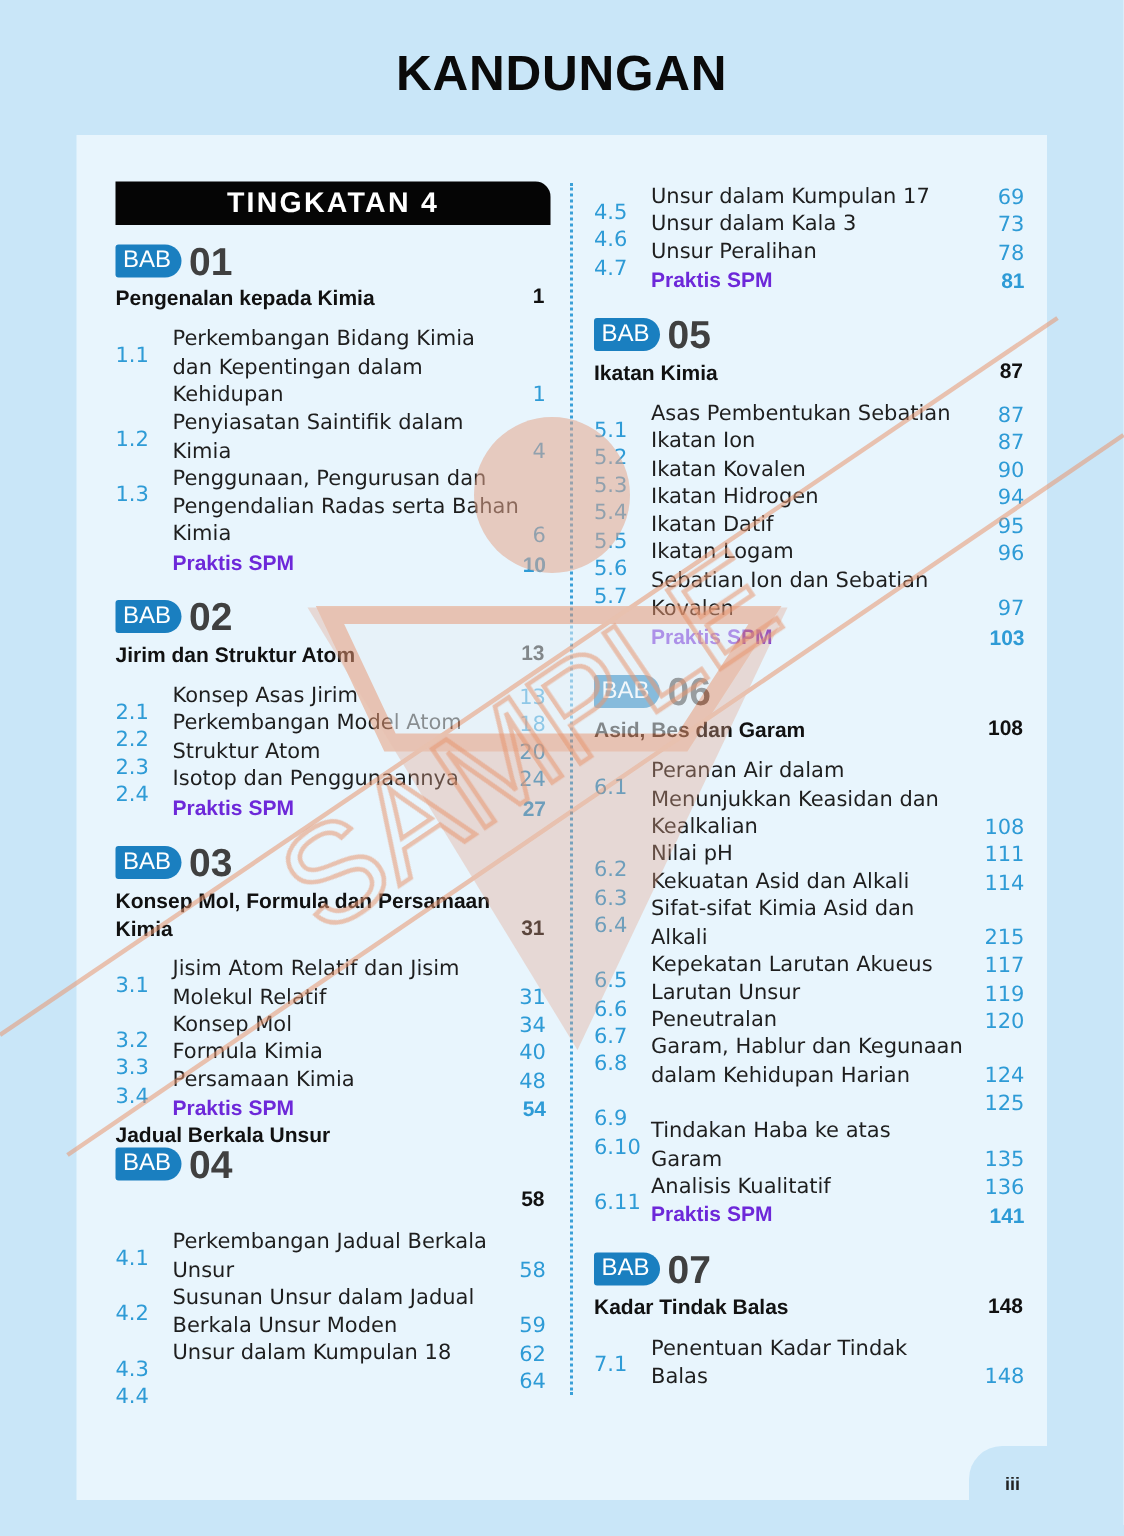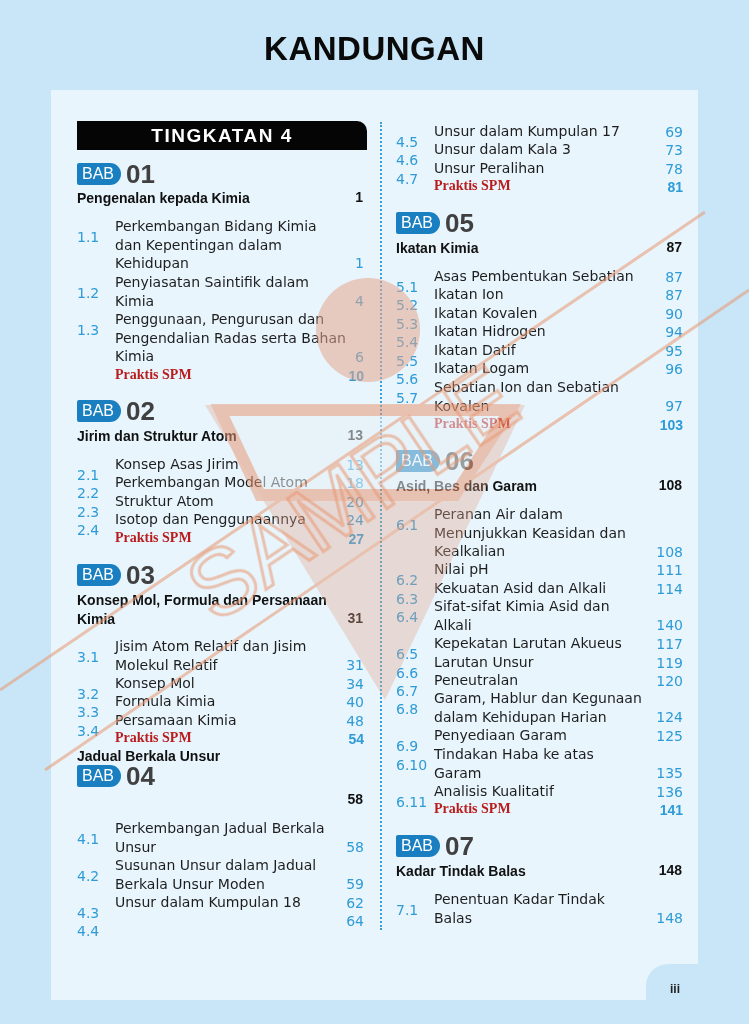--- a/index.html
+++ b/index.html
@@ -54,21 +54,21 @@
     font-size:14px; color:#111; line-height:18.5px;
   }
   .chapter-page {
     position:absolute; font-family:"Liberation Sans", sans-serif; font-weight:bold;
     font-size:14px; color:#111; text-align:right; width:40px;
   }
   .row { position:absolute; font-size:14px; line-height:18.5px; }
   .row .num { position:absolute; left:0; color:#2e9bd6;margin-top:11px; }
   .row .txt { position:absolute; left:38px; color:#1e1e1e; width:230px; }
   .row .pg { position:absolute; right:0; color:#2e9bd6; text-align:right; bottom:0; }
-  .row .spm { color:#b91c1c; font-weight:bold; font-family:Liberation Serif, serif; }
+  .row .spm { color:#6d28d9; font-weight:bold; font-family:Liberation Sans, sans-serif; }
   .row .pg.spm-pg { color:#2e9bd6; font-weight:bold; font-family:"Liberation Sans", sans-serif;}
 
   .watermark {
     position:absolute; left:0; top:0; width:749px; height:1024px; pointer-events:none;
   }
 </style>
 </head>
 <body>
 
 <div class="page-title">KANDUNGAN</div>
@@ -283,21 +283,21 @@
   <span class="pg">111</span>
 </div>
 <div class="row" style="left:396px;top:579px;width:287px;height:19px;">
   <span class="num">6.3</span>
   <span class="txt">Kekuatan Asid dan Alkali</span>
   <span class="pg">114</span>
 </div>
 <div class="row" style="left:396px;top:597px;width:287px;height:37px;">
   <span class="num">6.4</span>
   <span class="txt" style="width:200px;">Sifat-sifat Kimia Asid dan Alkali</span>
-  <span class="pg">140</span>
+  <span class="pg">215</span>
 </div>
 <div class="row" style="left:396px;top:634px;width:287px;height:19px;">
   <span class="num">6.5</span>
   <span class="txt">Kepekatan Larutan Akueus</span>
   <span class="pg">117</span>
 </div>
 <div class="row" style="left:396px;top:653px;width:287px;height:19px;">
   <span class="num">6.6</span>
   <span class="txt">Larutan Unsur</span>
   <span class="pg">119</span>
@@ -307,21 +307,20 @@
   <span class="txt">Peneutralan</span>
   <span class="pg">120</span>
 </div>
 <div class="row" style="left:396px;top:689px;width:287px;height:37px;">
   <span class="num">6.8</span>
   <span class="txt" style="width:220px;">Garam, Hablur dan Kegunaan dalam Kehidupan Harian</span>
   <span class="pg">124</span>
 </div>
 <div class="row" style="left:396px;top:726px;width:287px;height:19px;">
   <span class="num">6.9</span>
-  <span class="txt">Penyediaan Garam</span>
   <span class="pg">125</span>
 </div>
 <div class="row" style="left:396px;top:745px;width:287px;height:37px;">
   <span class="num">6.10</span>
   <span class="txt" style="width:175px;">Tindakan Haba ke atas Garam</span>
   <span class="pg">135</span>
 </div>
 <div class="row" style="left:396px;top:782px;width:287px;height:19px;">
   <span class="num">6.11</span>
   <span class="txt">Analisis Kualitatif</span>

